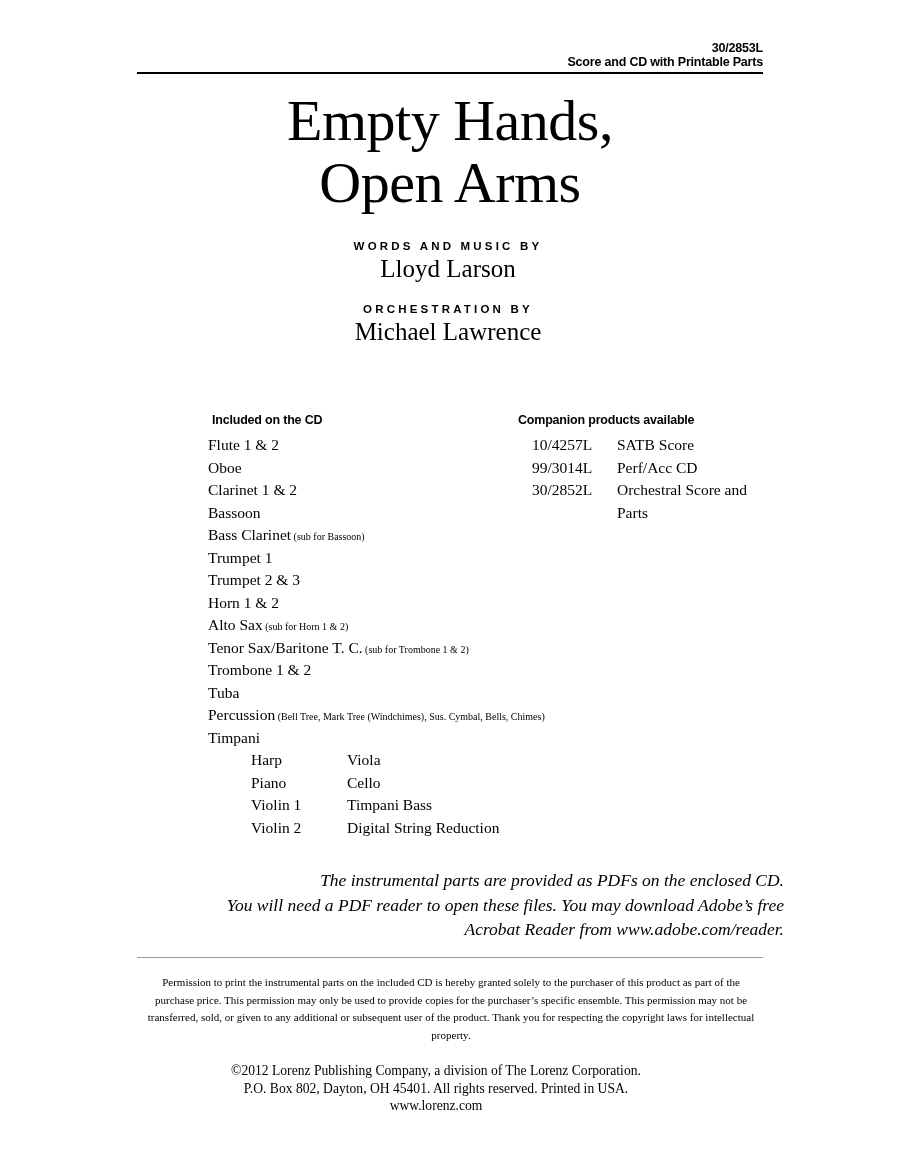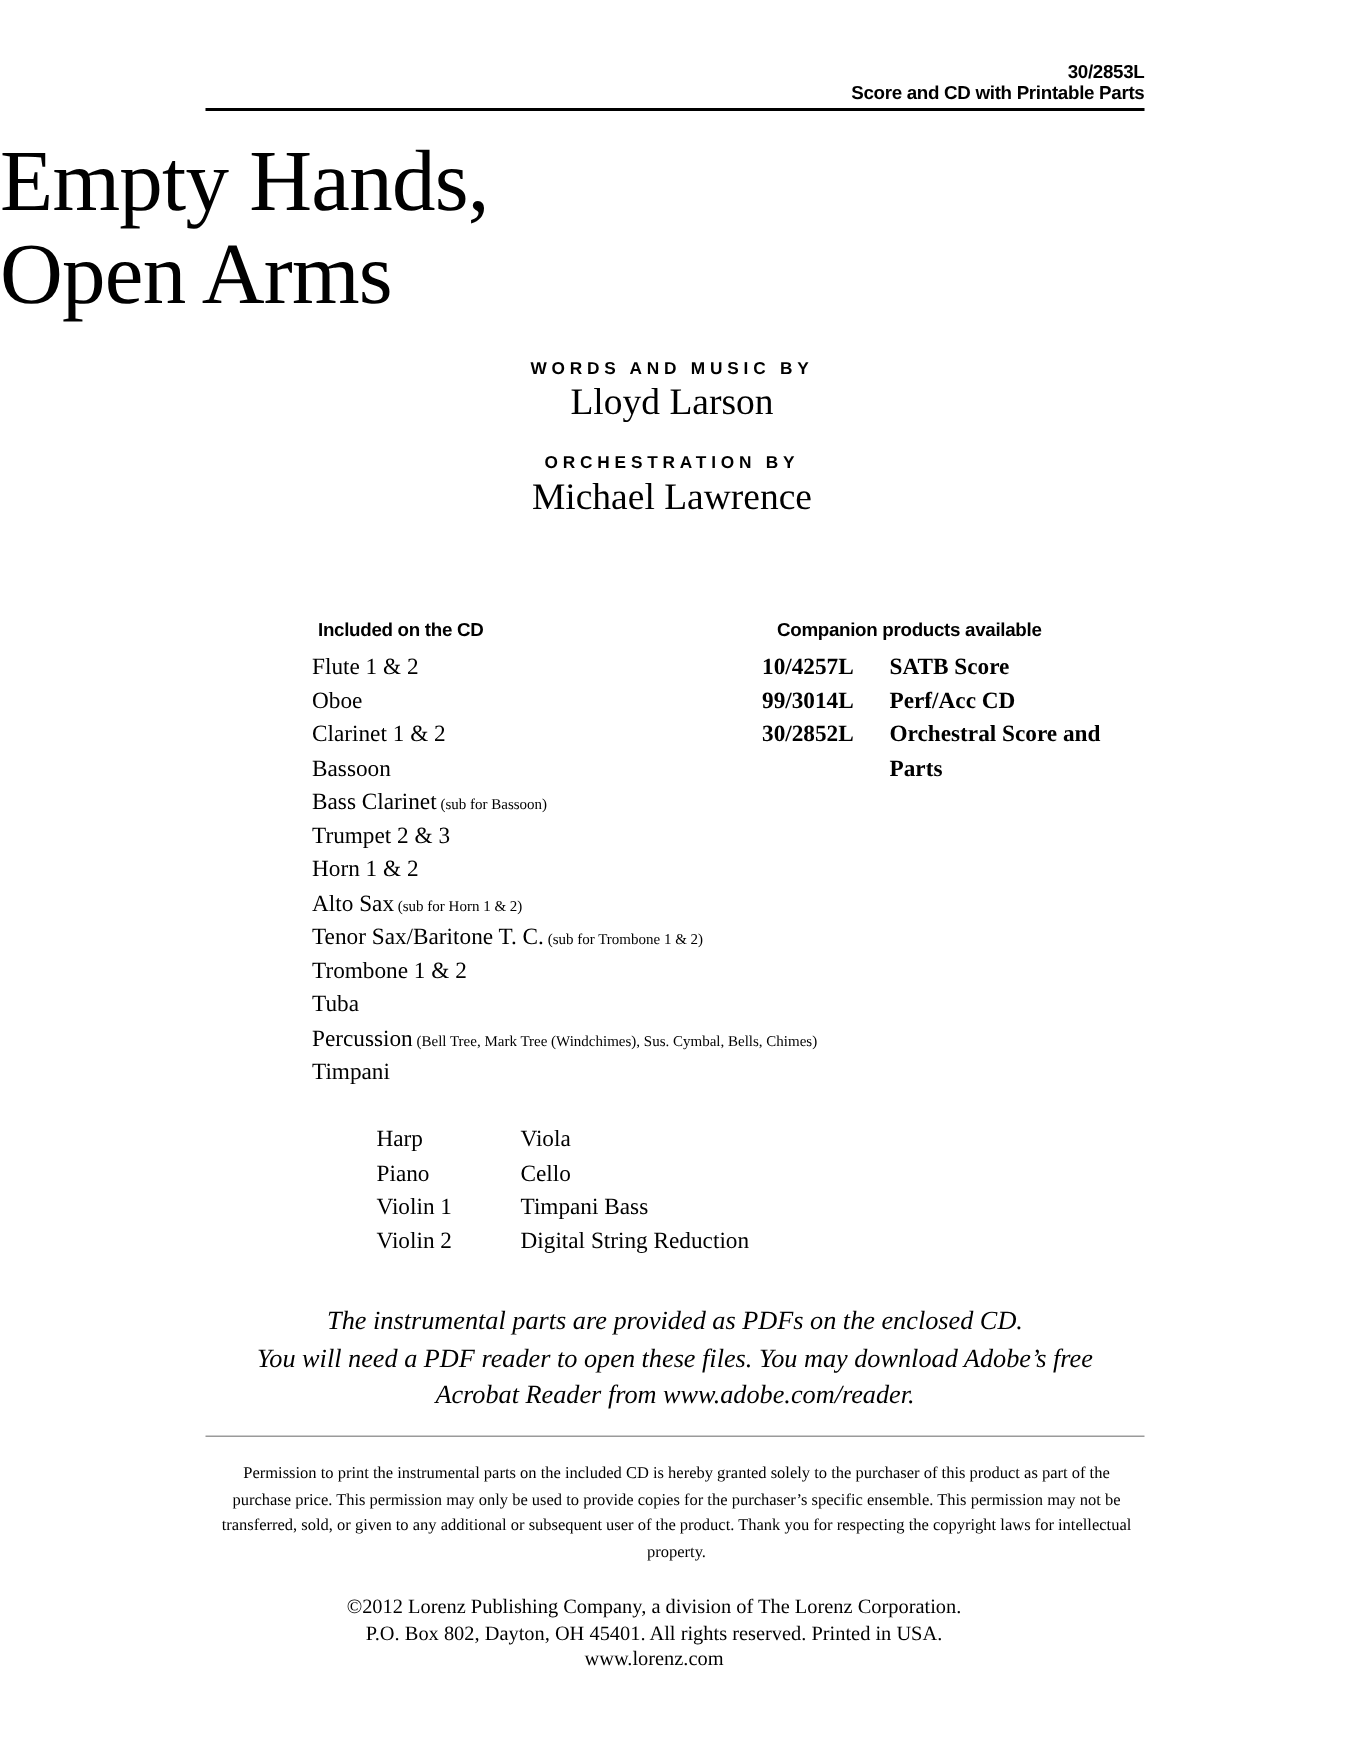--- a/index.html
+++ b/index.html
@@ -41,21 +41,21 @@
     flex-direction: column;
   }
   .header .header-right { white-space: nowrap; }
 
   
   .title-block {
     position: absolute;
     left: 0;
     top: 90px;
     width: 900px;
-    text-align: left;
+    text-align: center;
   }
   .title-line {
     font-family: "Liberation Serif", "DejaVu Serif", serif;
     font-size: 58px;
     line-height: 62px;
     font-weight: normal;
     letter-spacing: -0.5px;
   }
 
   
@@ -123,42 +123,41 @@
     line-height: 22.7px;
     height: 22.7px;
     display: flex;
     white-space: nowrap;
   }
   .string-row .left-cell  { width: 96px; flex: none; }
   .string-row .right-cell { flex: 1; }
 
   .companion-list {
     position: absolute;
-    left: 508px;
+    left: 532px;
     top: 434px;
     width: 300px;
-    font-weight: bold;
   }
   .companion-row {
     font-size: 15.5px;
     line-height: 22.5px;
     height: 22.5px;
     display: flex;
     white-space: nowrap;
   }
   .companion-row .code { width: 85px; flex: none; }
   .companion-row .desc { flex: 1; }
 
   
   .pdf-notice {
     position: absolute;
-    left: 130px;
+    left: 144px;
     top: 868px;
     width: 640px;
-    text-align: center;
+    text-align: right;
     font-style: italic;
     font-size: 17.5px;
     line-height: 24.5px;
   }
 
   
   .divider {
     position: absolute;
     left: 137px;
     top: 957px;
@@ -219,20 +218,21 @@
 
     <div class="col-heading heading-left">Included on the CD</div>
     <div class="col-heading heading-right">Companion products available</div>
 
     <div class="instrument-list">
         <div class="instrument-row"><span>Flute 1 &amp; 2</span></div>
         <div class="instrument-row"><span>Oboe</span></div>
         <div class="instrument-row"><span>Clarinet 1 &amp; 2</span></div>
         <div class="instrument-row"><span>Bassoon</span></div>
         <div class="instrument-row"><span>Bass Clarinet</span><span class="sub"> (sub for Bassoon)</span></div>
+        <div class="instrument-row"><span>Trumpet 1</span></div>
         <div class="instrument-row"><span>Trumpet 2 &amp; 3</span></div>
         <div class="instrument-row"><span>Horn 1 &amp; 2</span></div>
         <div class="instrument-row"><span>Alto Sax</span><span class="sub"> (sub for Horn 1 &amp; 2)</span></div>
         <div class="instrument-row"><span>Tenor Sax/Baritone T. C.</span><span class="sub"> (sub for Trombone 1 &amp; 2)</span></div>
         <div class="instrument-row"><span>Trombone 1 &amp; 2</span></div>
         <div class="instrument-row"><span>Tuba</span></div>
         <div class="instrument-row"><span>Percussion</span><span class="sub"> (Bell Tree, Mark Tree (Windchimes), Sus. Cymbal, Bells, Chimes)</span></div>
         <div class="instrument-row"><span>Timpani</span></div>
       </div>
 

